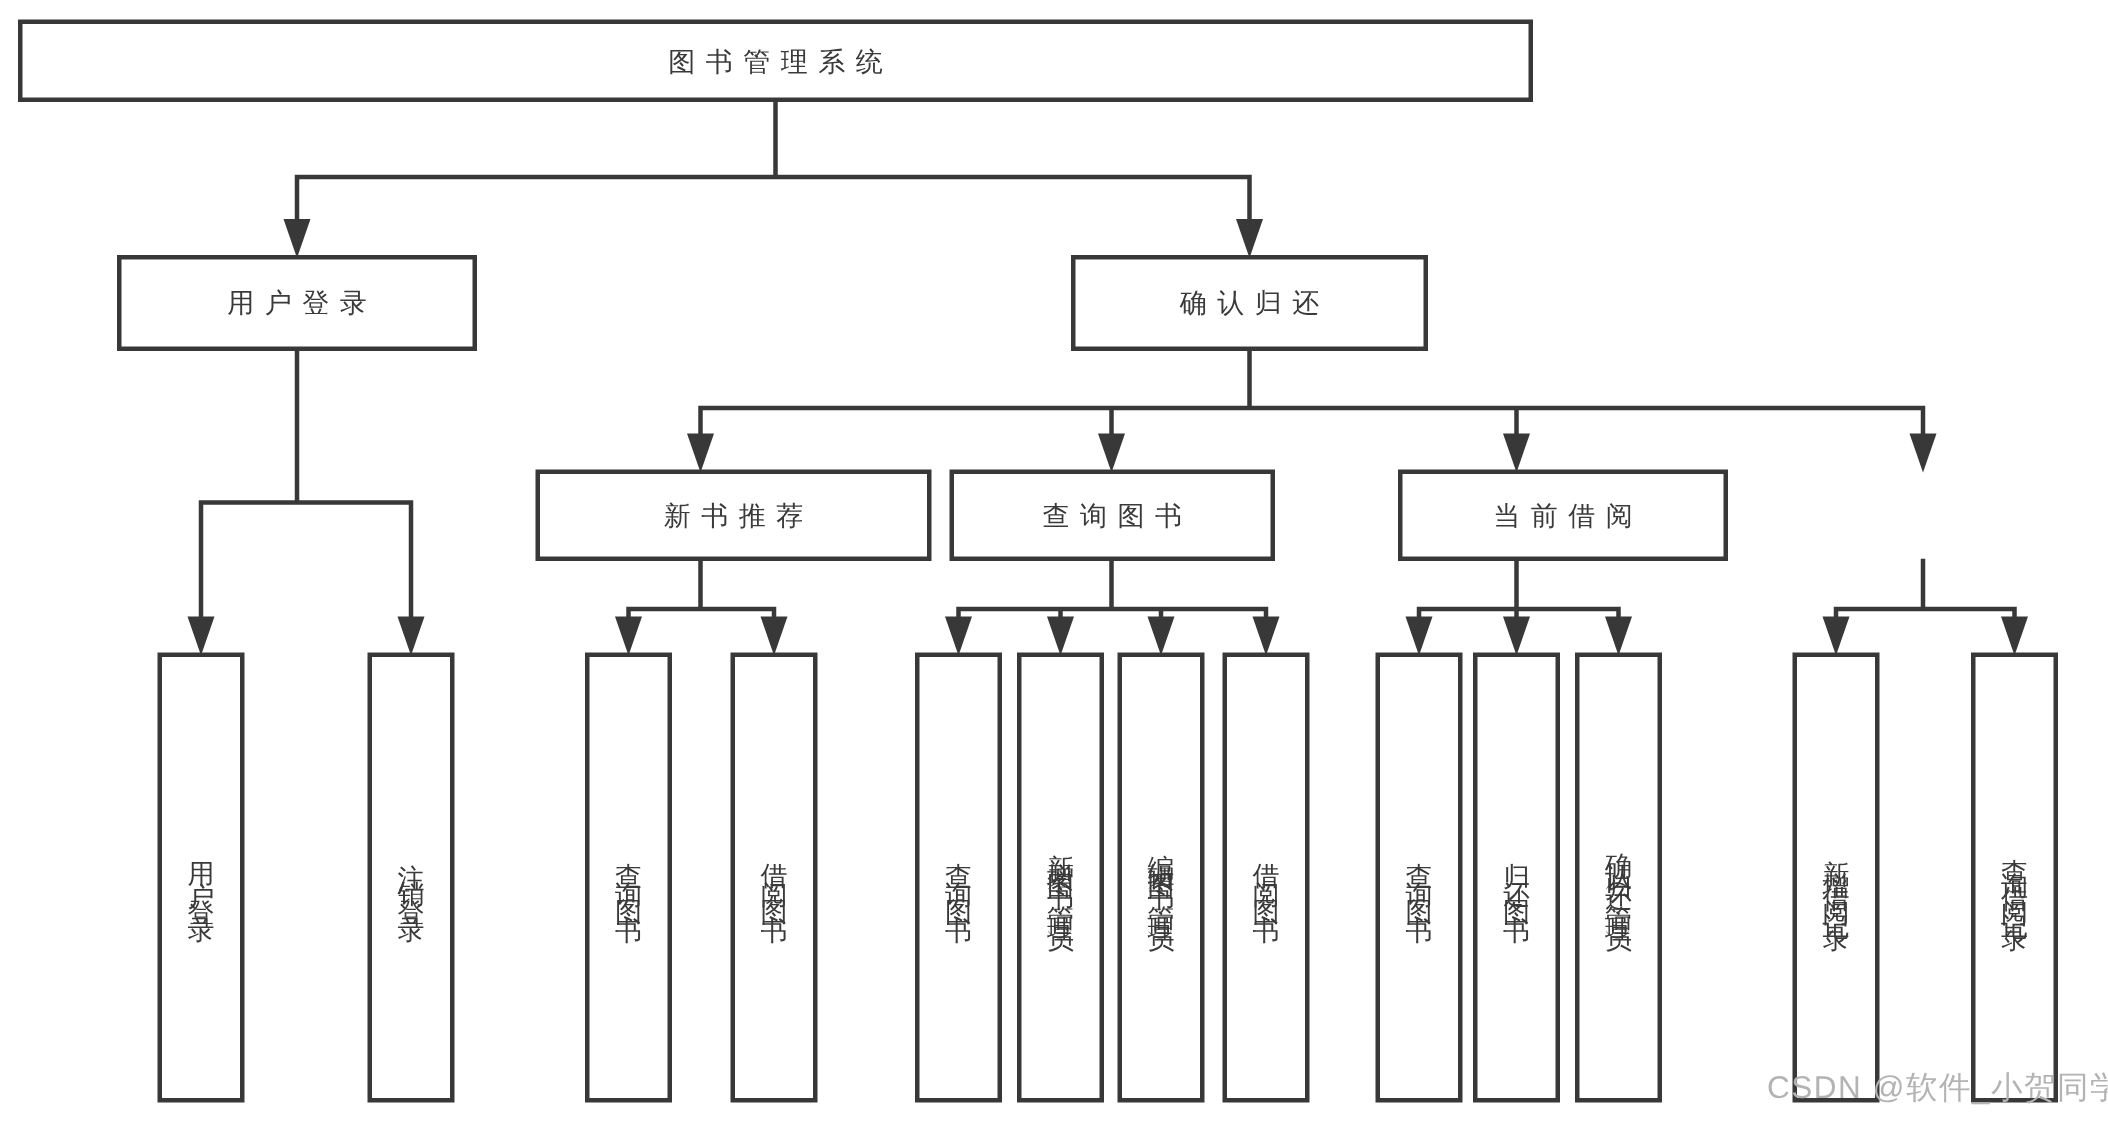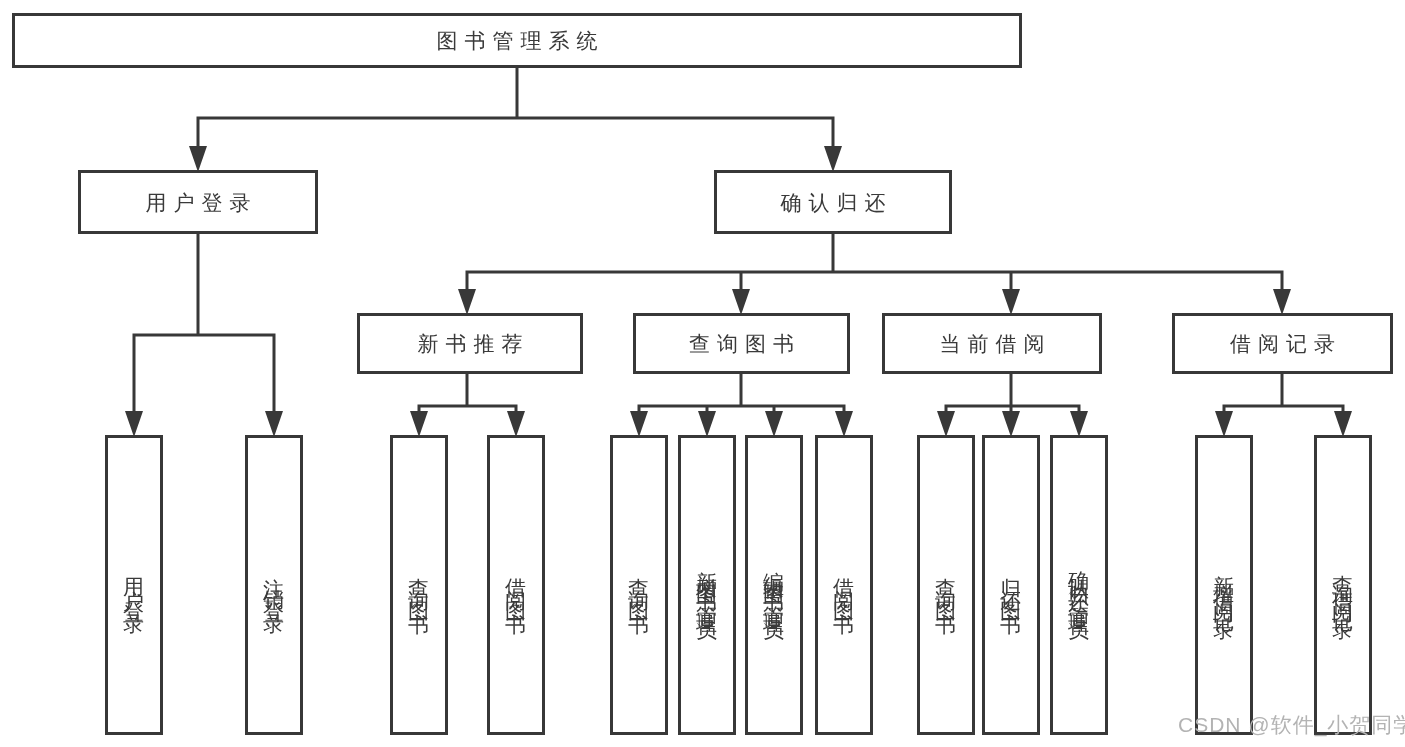--- a/index.html
+++ b/index.html
@@ -24,21 +24,21 @@
     position:absolute;
     box-sizing:border-box;
     border:3px solid var(--line);
     background:#ffffff;
     display:flex;
     align-items:center;
     justify-content:center;
     z-index:1;
   }
   .lbl{
-    font-size:21px;
+    font-size:18px;
     color:var(--text);
     letter-spacing:7px;
     text-indent:7px;
     white-space:nowrap;
     line-height:1;
   }
   .v .lbl{
     writing-mode:vertical-rl;
     text-orientation:mixed;
     text-indent:0;
@@ -126,31 +126,28 @@
     <span class="lbl">图书管理系统</span>
   </div>
 
   <div class="node h" style="left:78px;top:170px;width:240px;height:64px">
     <span class="lbl">用户登录</span>
   </div>
   <div class="node h" style="left:714px;top:170px;width:238px;height:64px">
     <span class="lbl">确认归还</span>
   </div>
 
-  <div class="node h" style="left:357px;top:313px;width:226px;height:61px">
+  <div class="node h" style="left:357px;top:313px;width:264px;height:61px">
     <span class="lbl">新书推荐</span>
   </div>
   <div class="node h" style="left:633px;top:313px;width:217px;height:61px">
     <span class="lbl">查询图书</span>
   </div>
-  <div class="node h" style="left:882px;top:313px;width:220px;height:61px">
+  <div class="node h" style="left:932px;top:313px;width:220px;height:61px">
     <span class="lbl">当前借阅</span>
-  </div>
-  <div class="node h" style="left:1172px;top:313px;width:221px;height:61px">
-    <span class="lbl">借阅记录</span>
   </div>
 
   <div class="node v" style="left:105px;top:435px;width:58px;height:300px">
     <span class="lbl ls12">用户登录</span>
   </div>
   <div class="node v" style="left:245px;top:435px;width:58px;height:300px">
     <span class="lbl ls12">注销登录</span>
   </div>
 
   <div class="node v" style="left:390px;top:435px;width:58px;height:300px">

